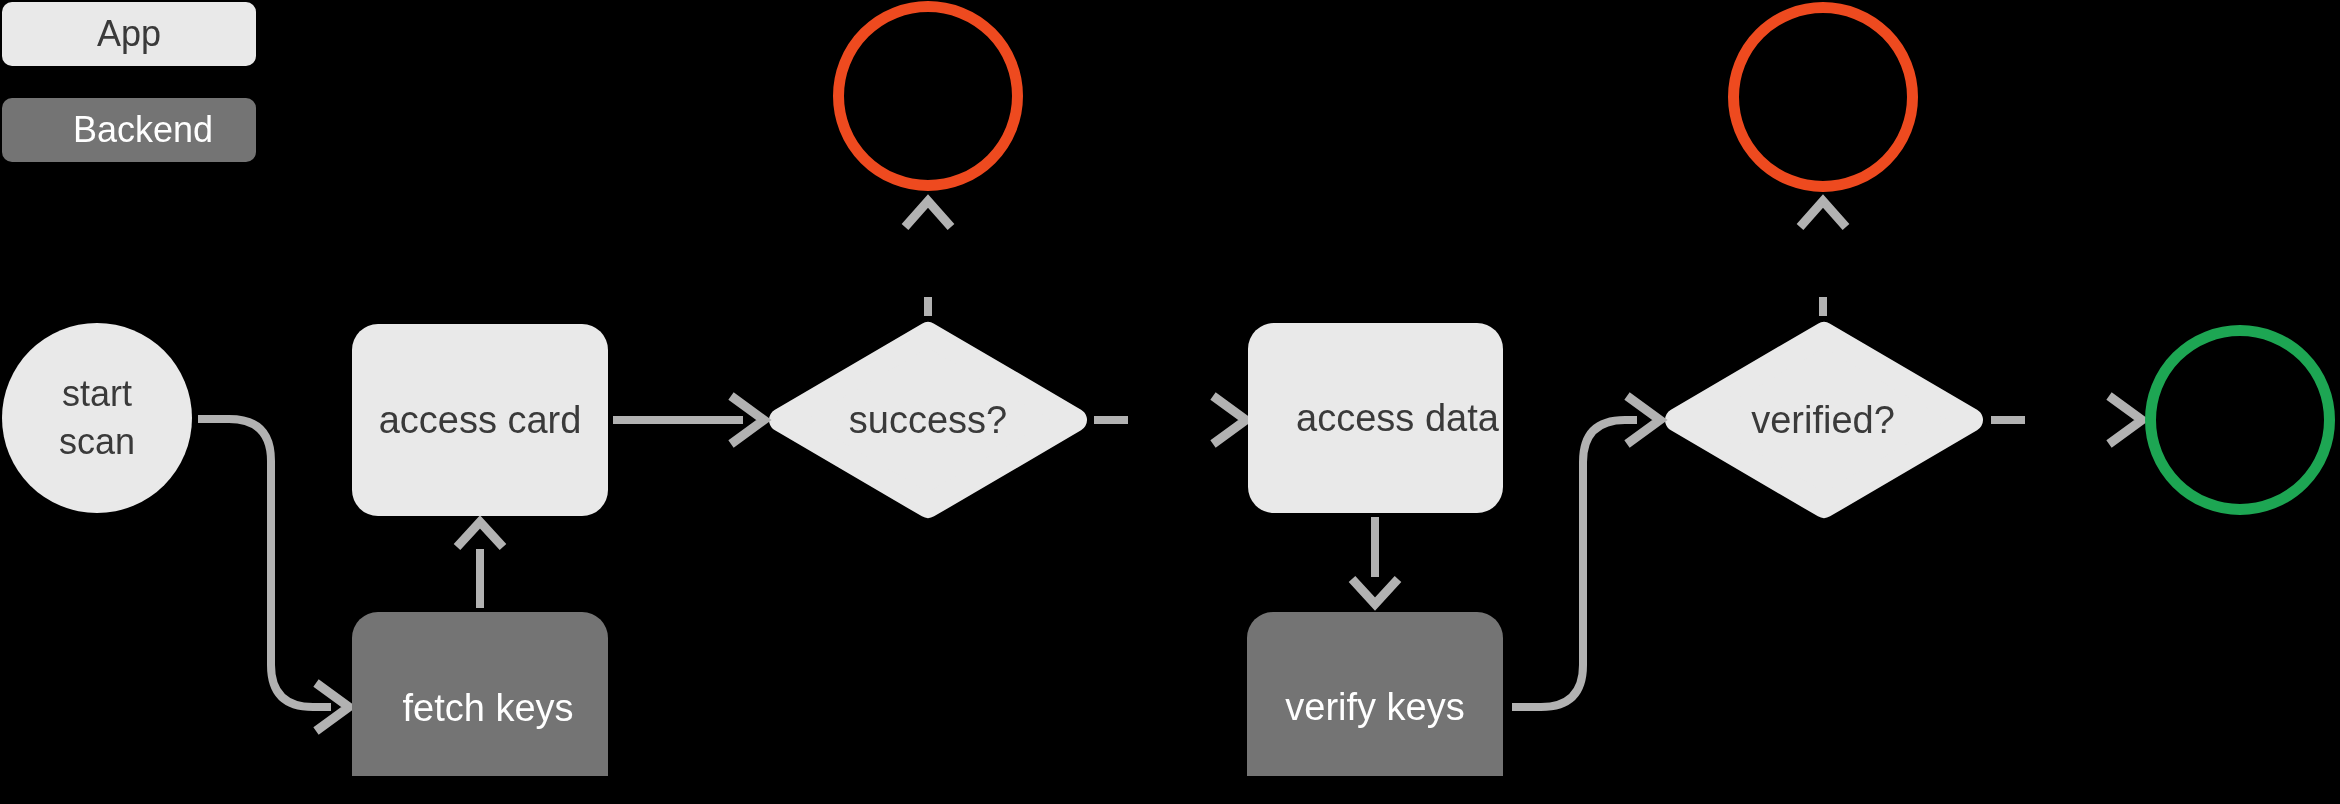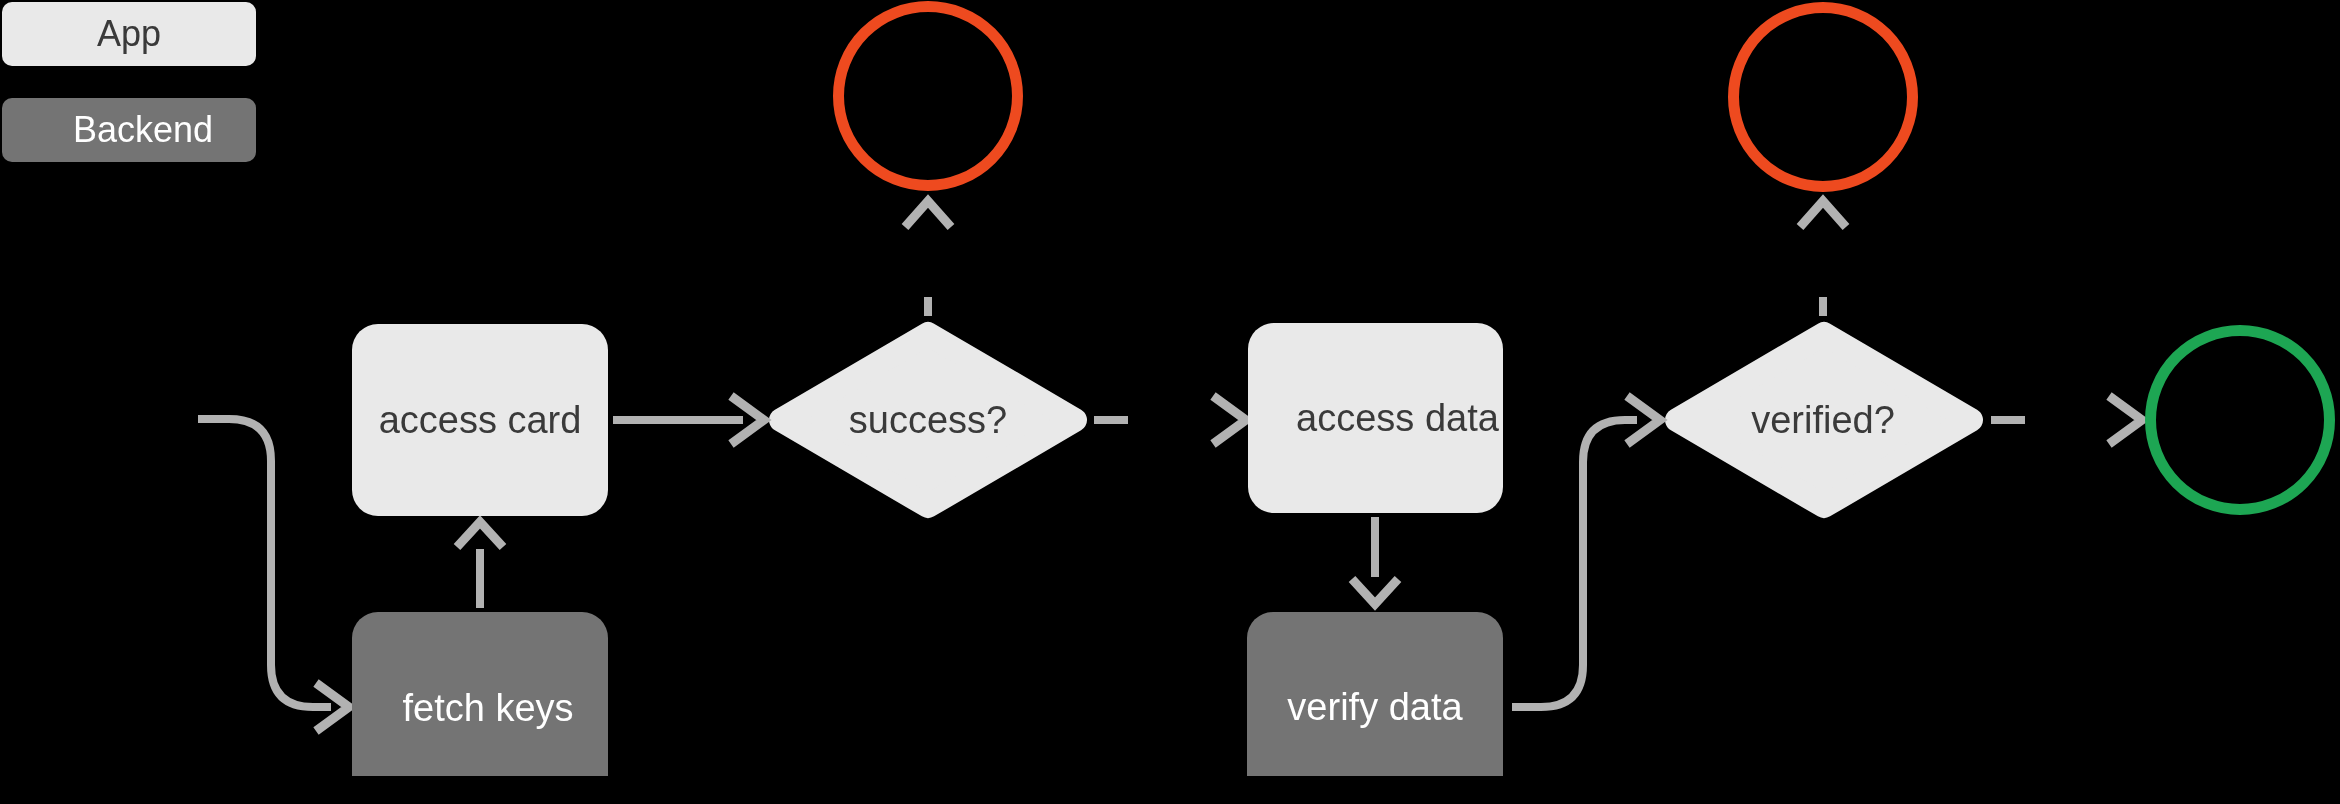--- a/index.html
+++ b/index.html
@@ -111,37 +111,40 @@
     </g>
   </svg>
 
   <div class="legend-box light" style="left:2px;top:2px;">
     <span>App</span>
   </div>
   <div class="legend-box dark" style="left:2px;top:98px;">
     <span>Backend</span>
   </div>
 
+  <div class="node circle-node" style="left:2px;top:323px;width:190px;height:190px;">
+    <span class="lbl">start scan</span>
+  </div>
 
   <div class="node rect" style="left:352px;top:324px;width:256px;height:192px;">
     <span>access card</span>
   </div>
 
   <div class="node rect dark" style="left:352px;top:612px;width:256px;height:192px;padding-left:16px;">
     <span>fetch keys</span>
   </div>
 
   <div class="diamond-label" style="left:768px;top:394px;width:320px;height:52px;">success?</div>
 
   <div class="node rect" style="left:1248px;top:323px;width:255px;height:190px;padding-left:44px;">
     <span>access data</span>
   </div>
 
   <div class="node rect dark" style="left:1247px;top:612px;width:256px;height:190px;">
-    <span>verify data</span>
+    <span>verify keys</span>
   </div>
 
   <div class="diamond-label" style="left:1663px;top:394px;width:320px;height:52px;">verified?</div>
 
   <div class="terminator error" style="left:833px;top:1px;"></div>
   <div class="terminator error" style="left:1728px;top:2px;"></div>
   <div class="terminator success" style="left:2145px;top:325px;"></div>
 
 </div>
 

